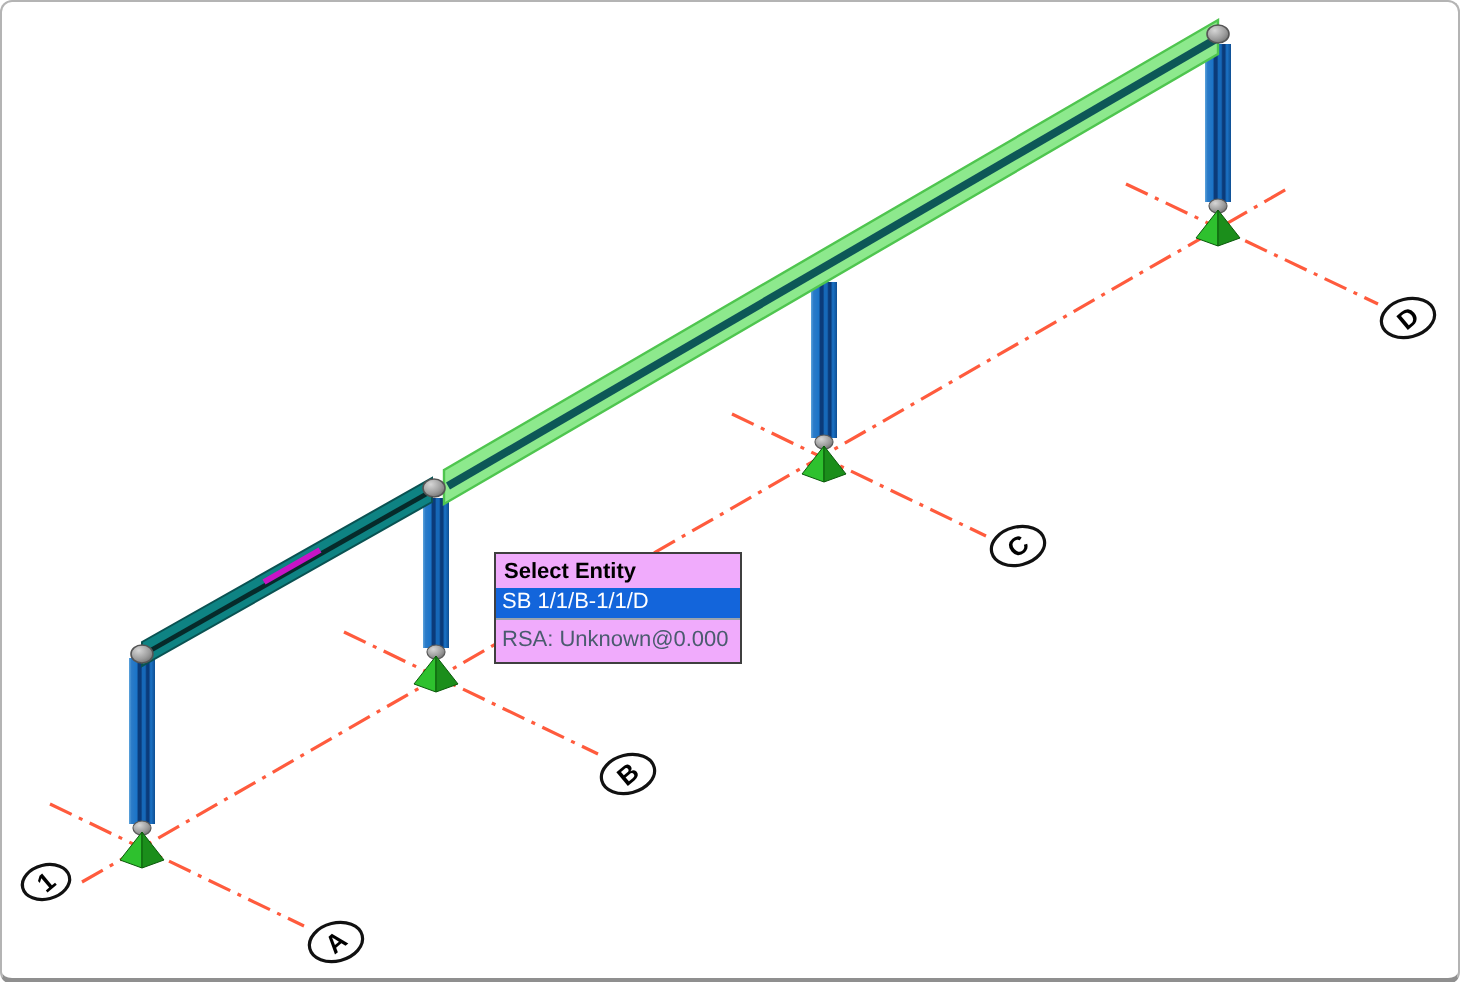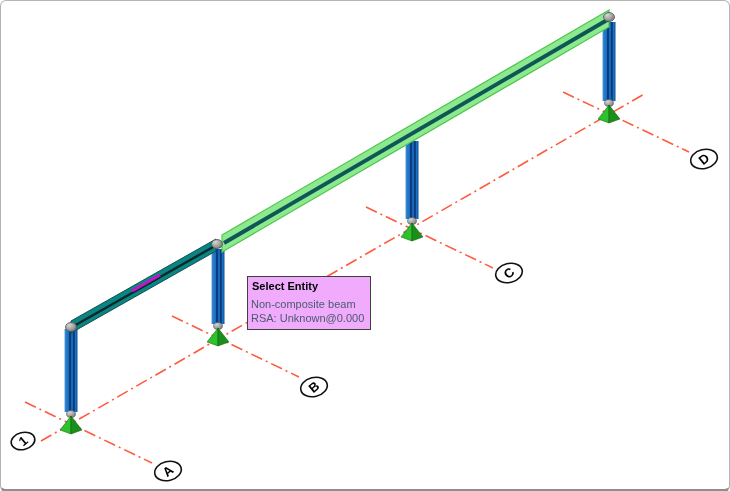--- a/index.html
+++ b/index.html
@@ -118,18 +118,18 @@
       </g>
       <g transform="translate(703,158) rotate(-14)">
         <ellipse rx="13.5" ry="9.5" fill="#ffffff" stroke="#111111" stroke-width="1.6"></ellipse>
         <text class="bubble-text" transform="rotate(-26)" text-anchor="middle" dy="4.5">D</text>
       </g>
     </g>
   </svg>
 
   <div class="tooltip">
     <div class="title">Select Entity</div>
+    <div class="selrow" style="background: rgb(19, 101, 219);">SB 1/1/B-1/1/D</div>
     <div class="body" style="color: rgb(74, 91, 110);">
-      <div>Non-composite beam</div>
       <div>RSA: Unknown@0.000</div>
     </div>
   </div>
 </div>
 
 </body></html>

